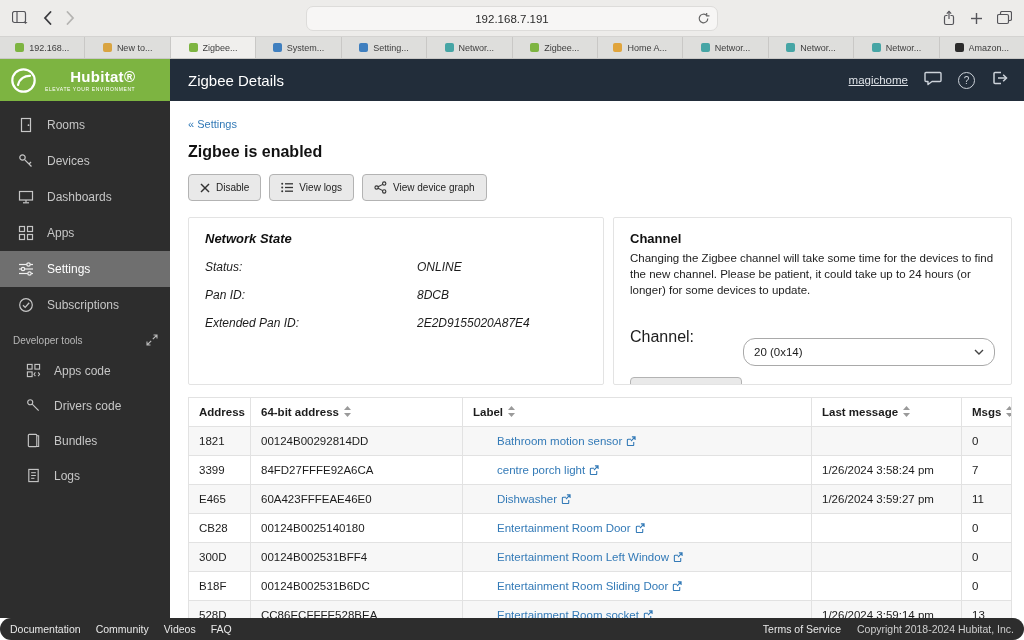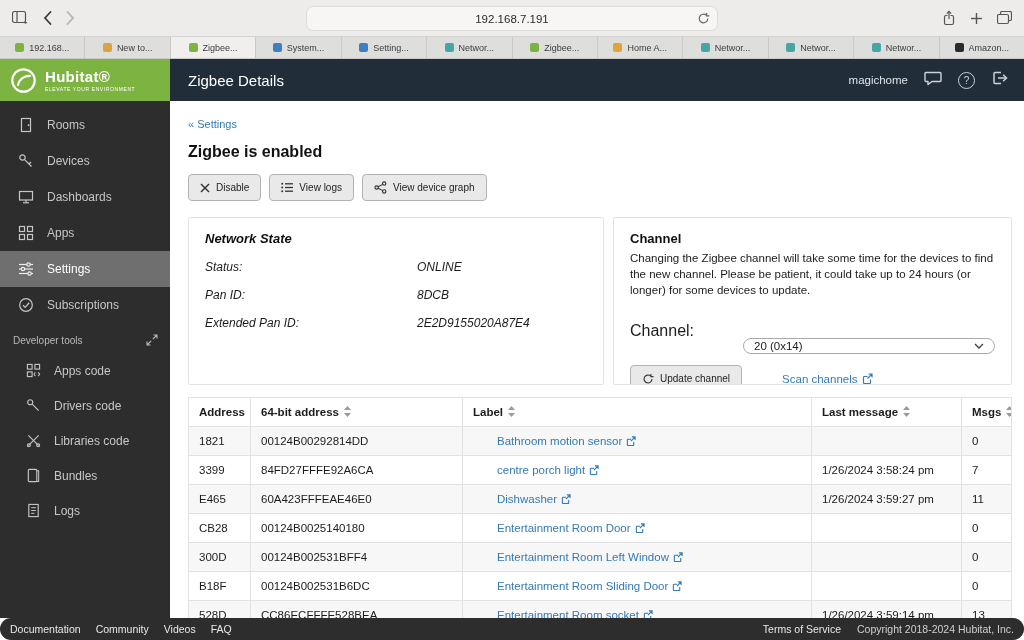--- a/index.html
+++ b/index.html
@@ -16,26 +16,26 @@
 
   .tabbar { height:22px; background:#dededc; display:flex; border-bottom:1px solid #c9c8c6; flex:none; }
   .tab { flex:1; min-width:0; display:flex; align-items:center; justify-content:center; gap:5px; font-size:9px; color:#3d3d3d; border-right:1px solid #c9c8c6; background:#dededc; cursor:pointer; overflow:hidden; }
   .tab.active { background:#f0efed; }
   .favicon { width:9px; height:9px; border-radius:2px; flex:none; }
   .tab-label { overflow:hidden; white-space:nowrap; }
 
   
   .app-header { height:42px; background:#222d3a; display:flex; align-items:center; flex:none; }
   .brand { width:170px; height:42px; background:#7db441; display:flex; align-items:center; padding:0 10px; gap:8px; flex:none; }
-  .brand-text { color:#fff; line-height:1; }
+  .brand-text { color:#fff; line-height:1;text-align:right; }
   .brand-name { font-size:15px; font-weight:700; letter-spacing:0.3px; }
   .brand-tagline { font-size:5px; letter-spacing:0.6px; margin-top:3px; }
   .page-title { color:#fff; font-size:15px; margin-left:18px; font-weight:400; }
   .header-right { margin-left:auto; display:flex; align-items:center; gap:16px; padding-right:16px; color:#cdd3da; }
-  .username { font-size:11.5px; color:#dfe3e8; }
+  .username { font-size:11.5px; color:#dfe3e8;text-decoration:underline; }
   .help-circle { width:17px; height:17px; border:1.5px solid #cdd3da; border-radius:50%; font-size:10px; display:flex; align-items:center; justify-content:center; cursor:pointer; }
 
   
   .app-body { flex:1; display:flex; min-height:0; }
   .sidebar { width:170px; background:#2d2d2d; color:#c6c6c6; flex:none; padding-top:6px; }
   .side-item { display:flex; align-items:center; gap:13px; padding:10px 18px; font-size:12px; cursor:pointer; }
   .side-item.active { background:#6f6f6f; color:#fff; }
   .side-item svg { flex:none; }
   .dev-header { display:flex; align-items:center; justify-content:space-between; padding:11px 12px 7px 13px; font-size:10px; color:#b9b9b9; cursor:pointer; }
   .dev-item { padding:10px 18px 10px 26px; }
@@ -48,21 +48,21 @@
 
   .panels { display:flex; gap:9px; margin-bottom:12px; }
   .panel { border:1px solid #e3e3e3; border-radius:2px; background:#fff; padding:13px 16px; height:168px; overflow:hidden; }
   .panel-network { width:416px; flex:none;font-style:italic; }
   .panel-channel { flex:1; }
   .panel-title { font-size:13px; font-weight:700; color:#111; margin-bottom:14px; }
   .nfield { display:grid; grid-template-columns:212px 1fr; margin-bottom:14px; font-size:12px; color:#1c1c1c; }
   .channel-desc { font-size:11.5px; color:#1c1c1c; line-height:1.4; margin:-5px 0 10px; }
   .channel-row { display:flex; align-items:center; margin-bottom:11px; }
   .channel-lbl { flex:1; font-size:16px; color:#1c1c1c; }
-  .select { width:252px; height:16px; border:1px solid #a9a9a9; border-radius:12px; background:#fff; display:flex; align-items:center; justify-content:space-between; padding:0 10px; font-size:11.5px; color:#1c1c1c; cursor:pointer;margin-top:30px; }
+  .select { width:252px; height:28px; border:1px solid #a9a9a9; border-radius:12px; background:#fff; display:flex; align-items:center; justify-content:space-between; padding:0 10px; font-size:11.5px; color:#1c1c1c; cursor:pointer;margin-top:30px; }
   .channel-actions { display:flex; align-items:center; gap:16px; }
   .link { color:#337ab7; text-decoration:none; font-size:11.5px; display:inline-flex; align-items:center; gap:4px; cursor:pointer;padding-left:24px; }
 
   table { width:100%; border-collapse:collapse; font-size:11.5px; table-layout:fixed; }
   th, td { border:1px solid #e2e2e2; padding:8px 10px; text-align:left; color:#1c1c1c; overflow:hidden; white-space:nowrap; }
   th { font-weight:700; background:#fff; cursor:pointer; }
   tbody tr:nth-child(odd) { background:#f7f7f7; }
   .col-address { width:62px; } .col-addr64 { width:212px; } .col-label { width:auto; } .col-last { width:150px; } .col-msgs { width:50px; }
   .sort-icon { margin-left:5px; vertical-align:-1px; }
 
@@ -283,29 +283,20 @@
             <path d="M10 10 l-1.5 2 1.5 2 M13 10 l1.5 2 -1.5 2" fill="none" stroke="#c6c6c6" stroke-width="1.1"></path>
           </svg>
         <span>Apps code</span>
       </div>
       <div class="side-item dev-item">
         <svg width="15" height="15" viewBox="0 0 16 16">
             <circle cx="4.5" cy="4.5" r="2.7" fill="none" stroke="#c6c6c6" stroke-width="1.2"></circle>
             <line x1="6.6" y1="6.6" x2="13.5" y2="13.5" stroke="#c6c6c6" stroke-width="1.2"></line>
           </svg>
         <span>Drivers code</span>
-      </div>
-      <div class="side-item dev-item">
-        <svg width="15" height="15" viewBox="0 0 16 16">
-            <line x1="2.5" y1="2.5" x2="13.5" y2="13.5" stroke="#c6c6c6" stroke-width="1.2"></line>
-            <line x1="13.5" y1="2.5" x2="2.5" y2="13.5" stroke="#c6c6c6" stroke-width="1.2"></line>
-            <circle cx="3" cy="13" r="1.6" fill="none" stroke="#c6c6c6" stroke-width="1.1"></circle>
-            <circle cx="13" cy="13" r="1.6" fill="none" stroke="#c6c6c6" stroke-width="1.1"></circle>
-          </svg>
-        <span>Libraries code</span>
       </div>
       <div class="side-item dev-item">
         <svg width="15" height="15" viewBox="0 0 16 16">
             <rect x="2.5" y="1.5" width="9" height="13" rx="1" fill="none" stroke="#c6c6c6" stroke-width="1.2"></rect>
             <path d="M11.5 3 h2 v11.5 h-9" fill="none" stroke="#c6c6c6" stroke-width="1.1"></path>
           </svg>
         <span>Bundles</span>
       </div>
       <div class="side-item dev-item">
         <svg width="15" height="15" viewBox="0 0 16 16">

